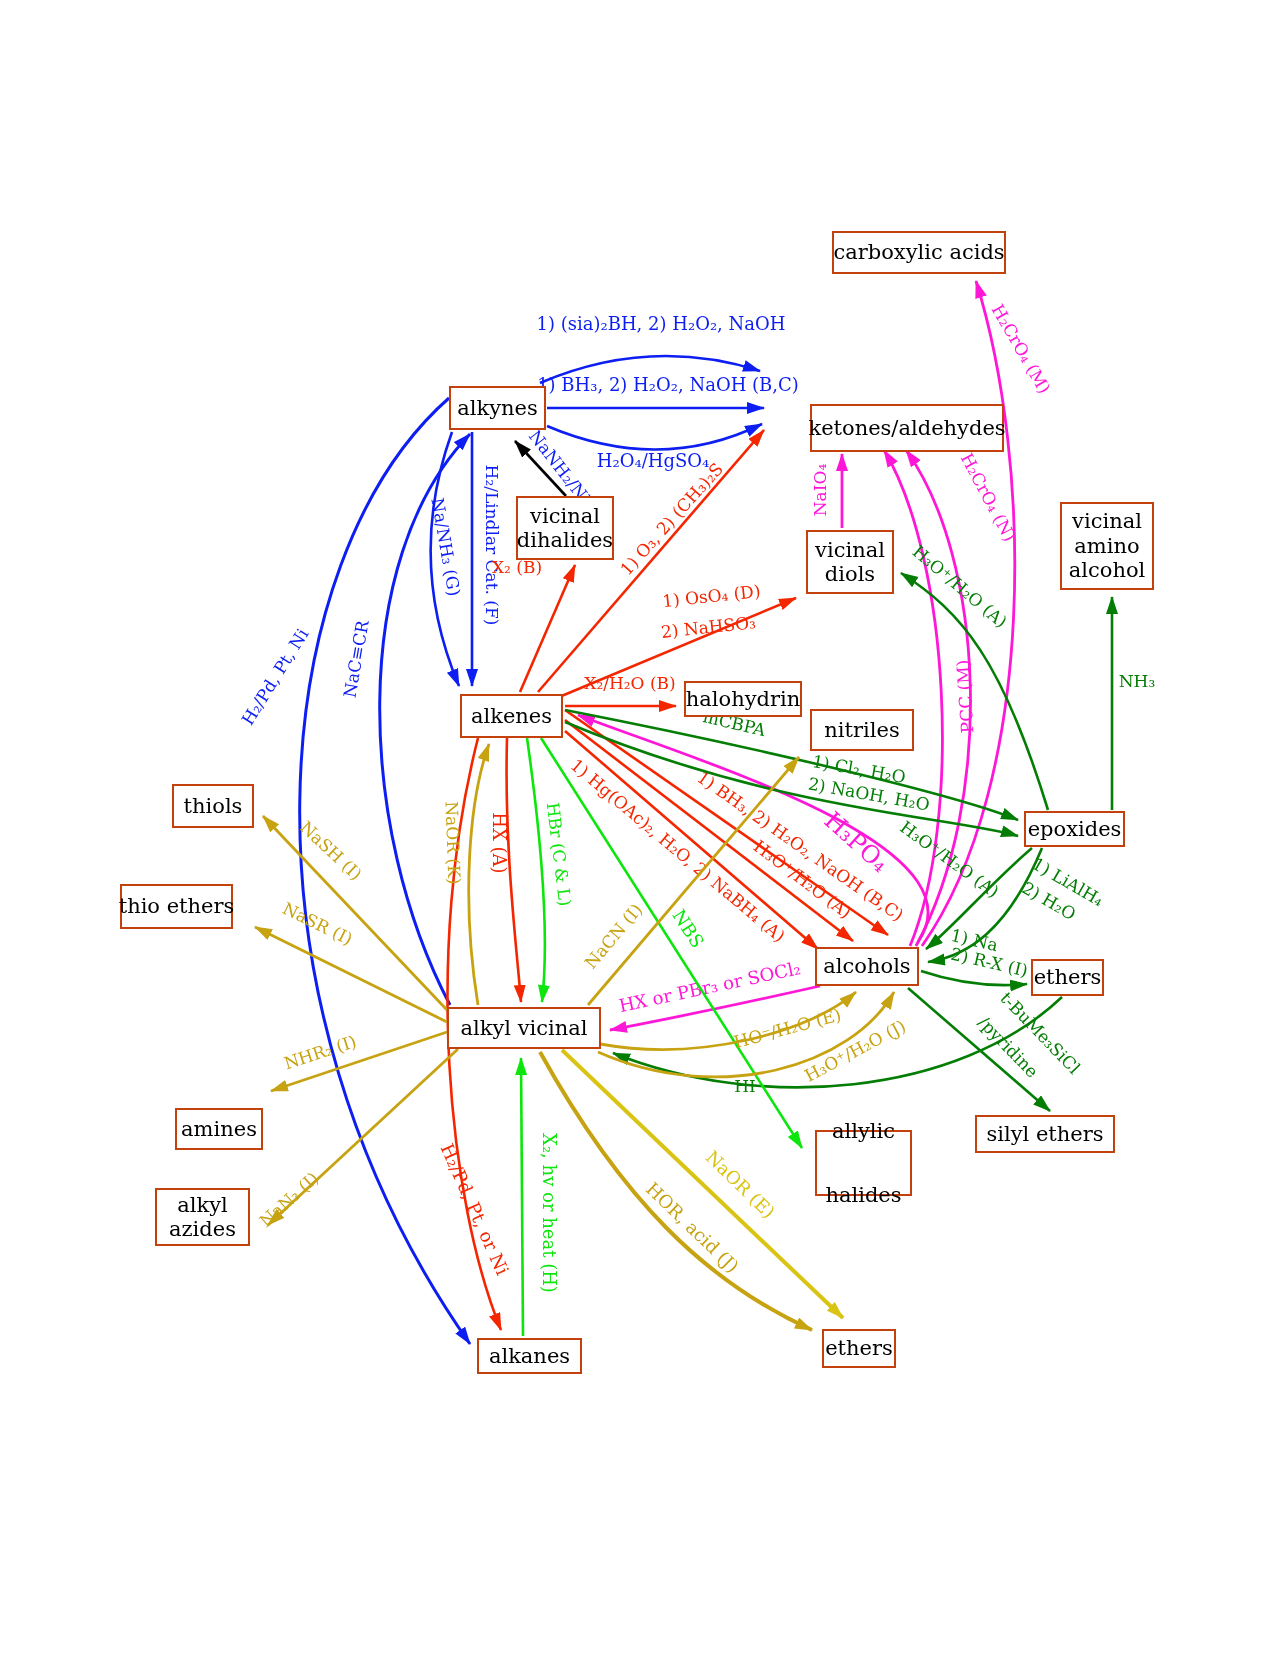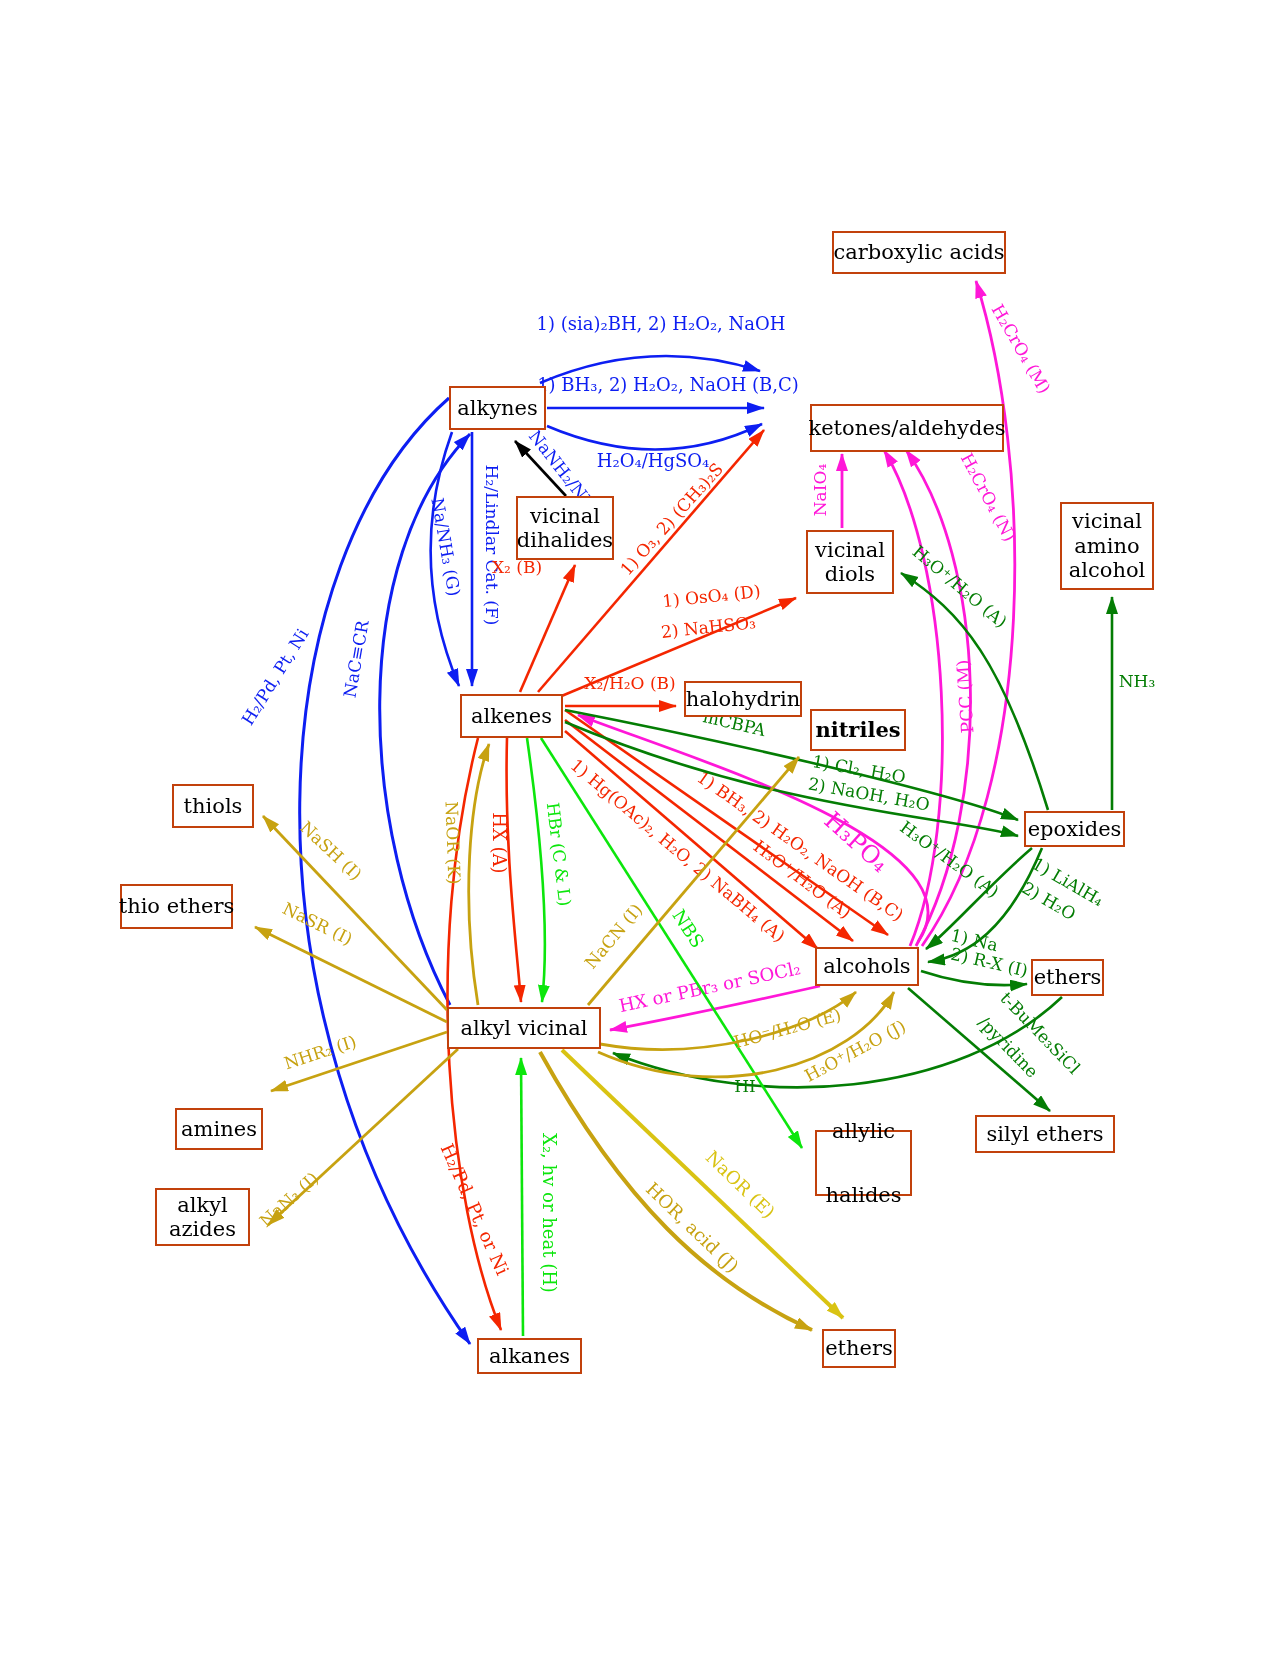--- a/index.html
+++ b/index.html
@@ -165,21 +165,21 @@
       <span>vicinal</span>
       <span>amino</span>
       <span>alcohol</span>
     </div>
     <div class="node" style="left: 460px; top: 694px; width: 103px; height: 44px;">
       <span>alkenes</span>
     </div>
     <div class="node" style="left: 684px; top: 681px; width: 118px; height: 15px;">
       <span>halohydrin</span>
     </div>
-    <div class="node" style="left: 810px; top: 709px; width: 96px; height: 42px; font-weight: bold;">
+    <div class="node" style="left: 810px; top: 709px; width: 104px; height: 42px;">
       <span>nitriles</span>
     </div>
     <div class="node" style="left: 1024px; top: 811px; width: 101px; height: 36px;">
       <span>epoxides</span>
     </div>
     <div class="node" style="left: 172px; top: 784px; width: 82px; height: 44px;">
       <span>thiols</span>
     </div>
     <div class="node" style="left: 120px; top: 884px; width: 113px; height: 45px;">
       <span>thio ethers</span>

